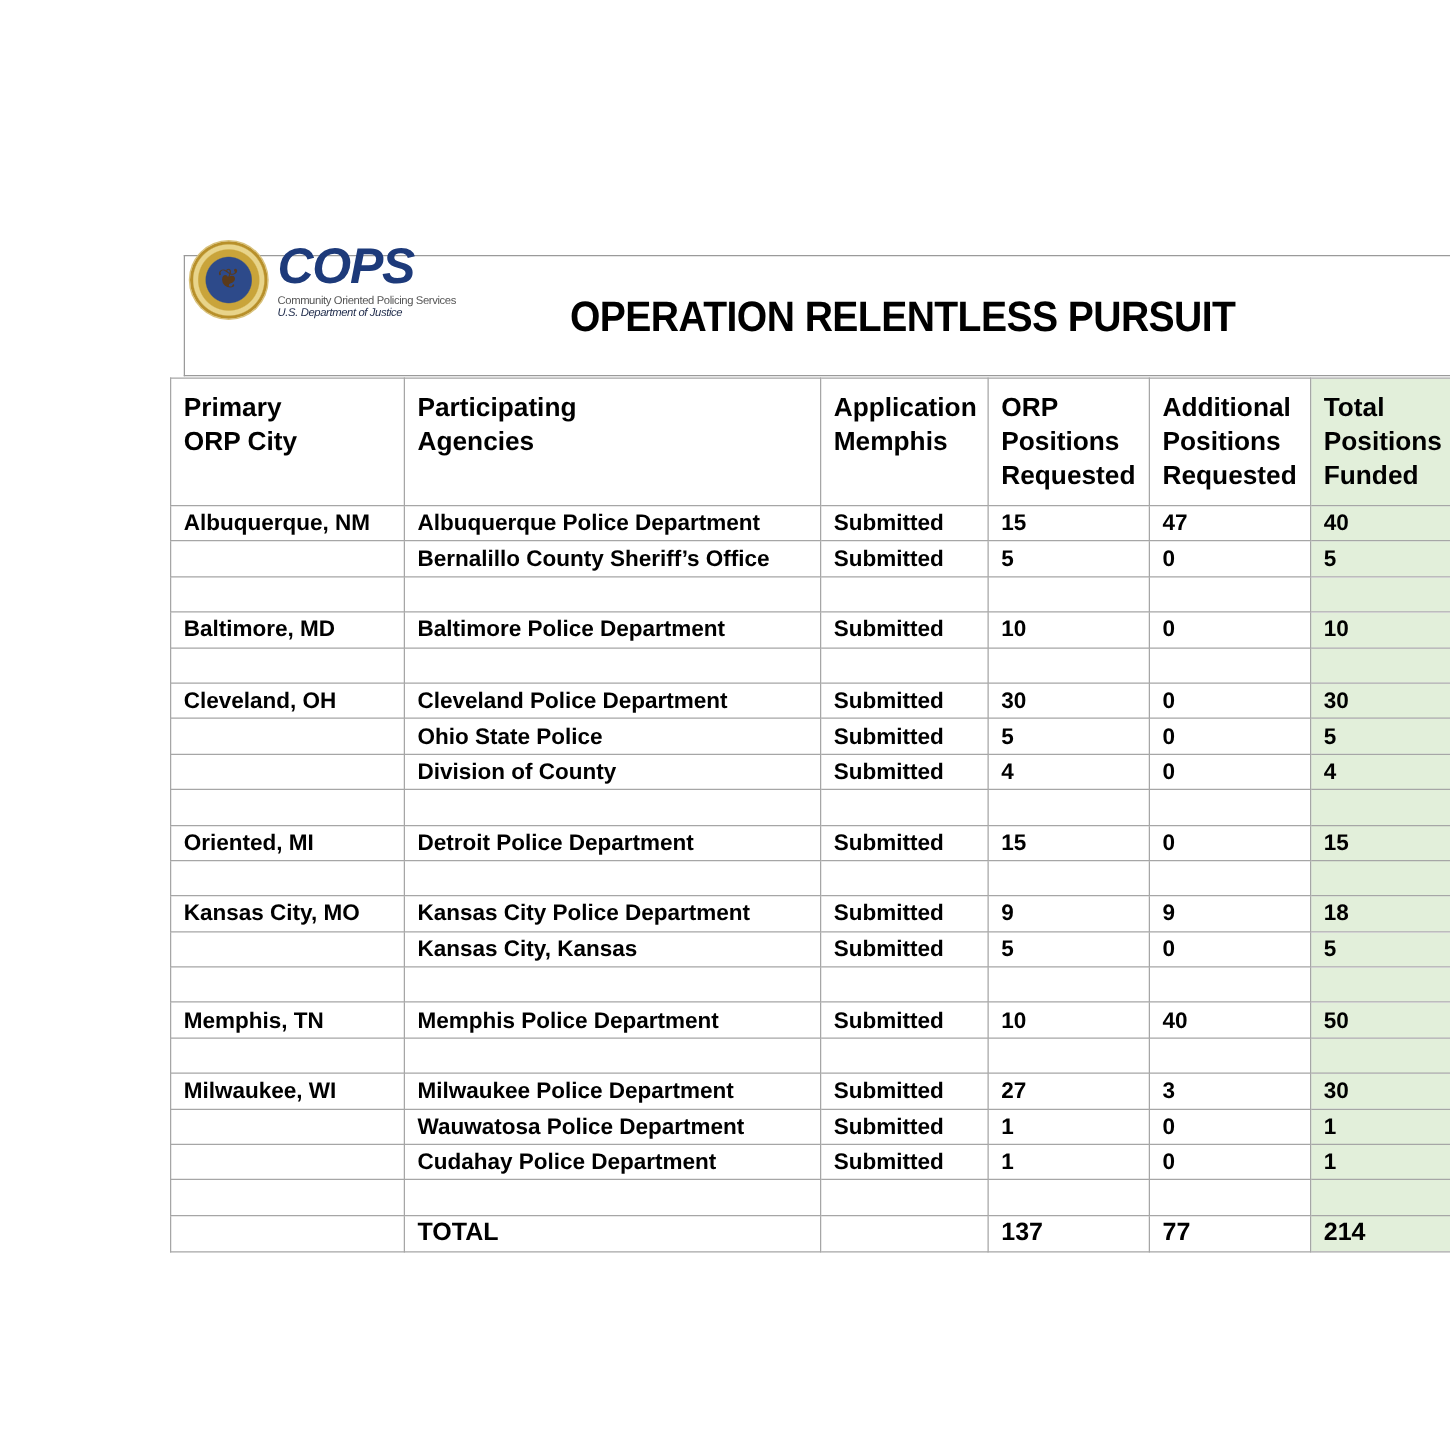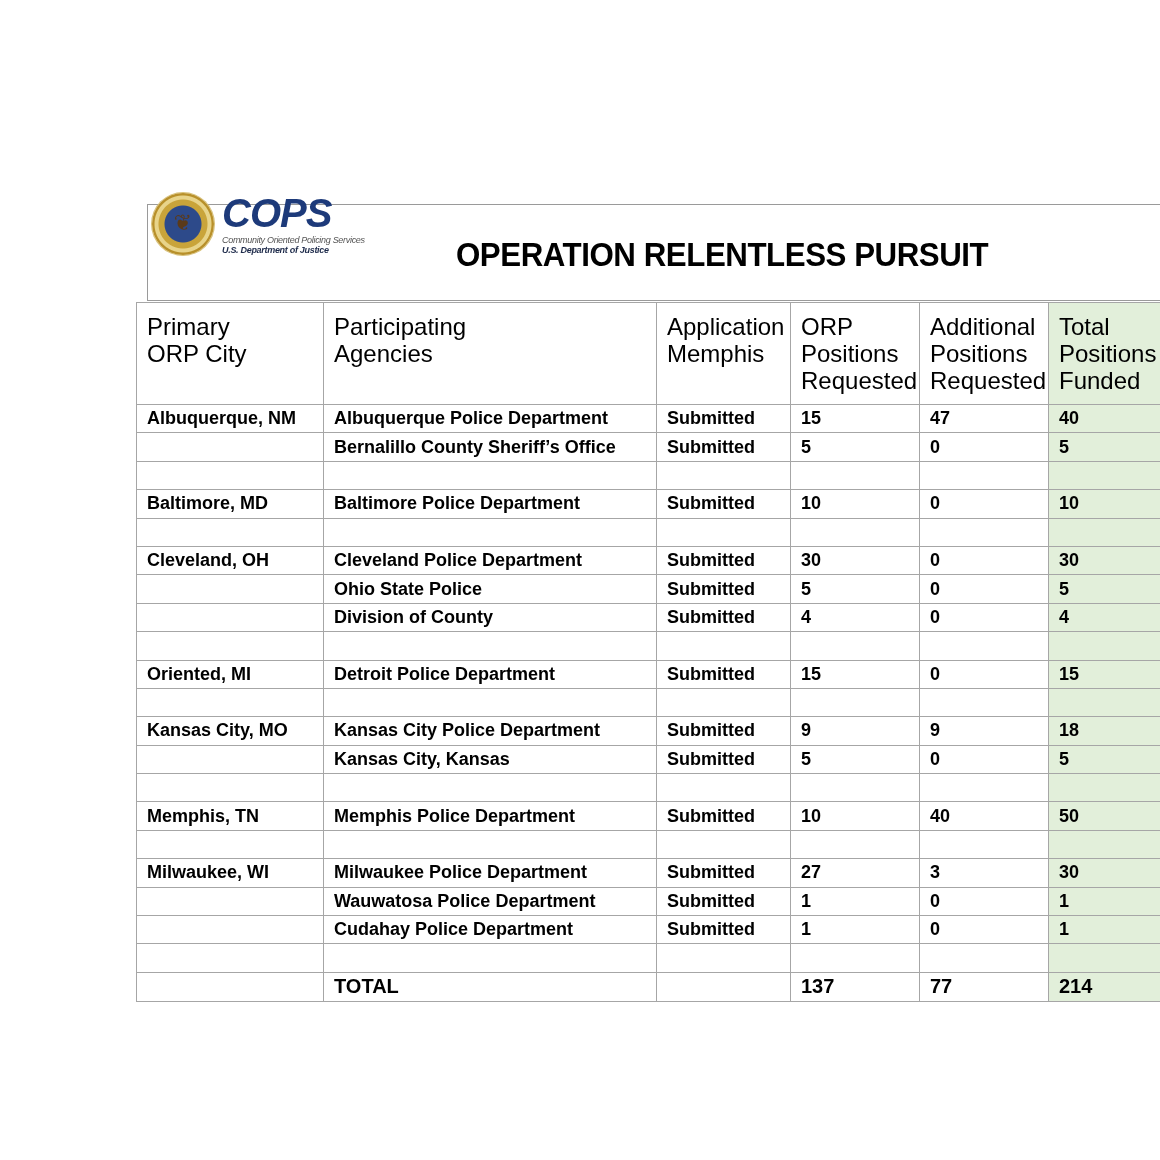--- a/index.html
+++ b/index.html
@@ -65,31 +65,30 @@
       font-size: 40px;
       letter-spacing: -1px;
       color: #1d3a7a;
       line-height: 44px;
     }
     .cops-sub1 {
       position: absolute;
       left: 70px;
       top: 42px;
       font-size: 9px;
-      font-style: italic;
       color: #555;
       white-space: nowrap;
       letter-spacing: -0.3px;
     }
     .cops-sub2 {
       position: absolute;
       left: 70px;
       top: 52px;
       font-size: 9px;
-      font-weight: bold;
+      font-weight: normal;
       font-style: italic;
       color: #1d2a4a;
       white-space: nowrap;
       letter-spacing: -0.3px;
     }
     .doc-title {
       position: absolute;
       left: 308px;
       top: 30px;
       font-family: "Liberation Sans", sans-serif;
@@ -113,24 +112,24 @@
     table.orp td, table.orp th {
       border: 1px solid #a6a6a6;
       padding: 0 0 0 10px;
       text-align: left;
       vertical-align: middle;
       white-space: nowrap;
       overflow: hidden;
       font-size: 18px;
     }
     table.orp th {
-      font-size: 24px;
+      font-size: 21px;
       line-height: 27px;
       height: 101px;
-      font-weight: normal;
+      font-weight: bold;
       margin-left: 20px;
     }
     table.orp td {
       height: 27.4px;
       line-height: 27px;
     }
     table.orp tr.total-row td {
       height: 28px;
       font-size: 20px;
     }

